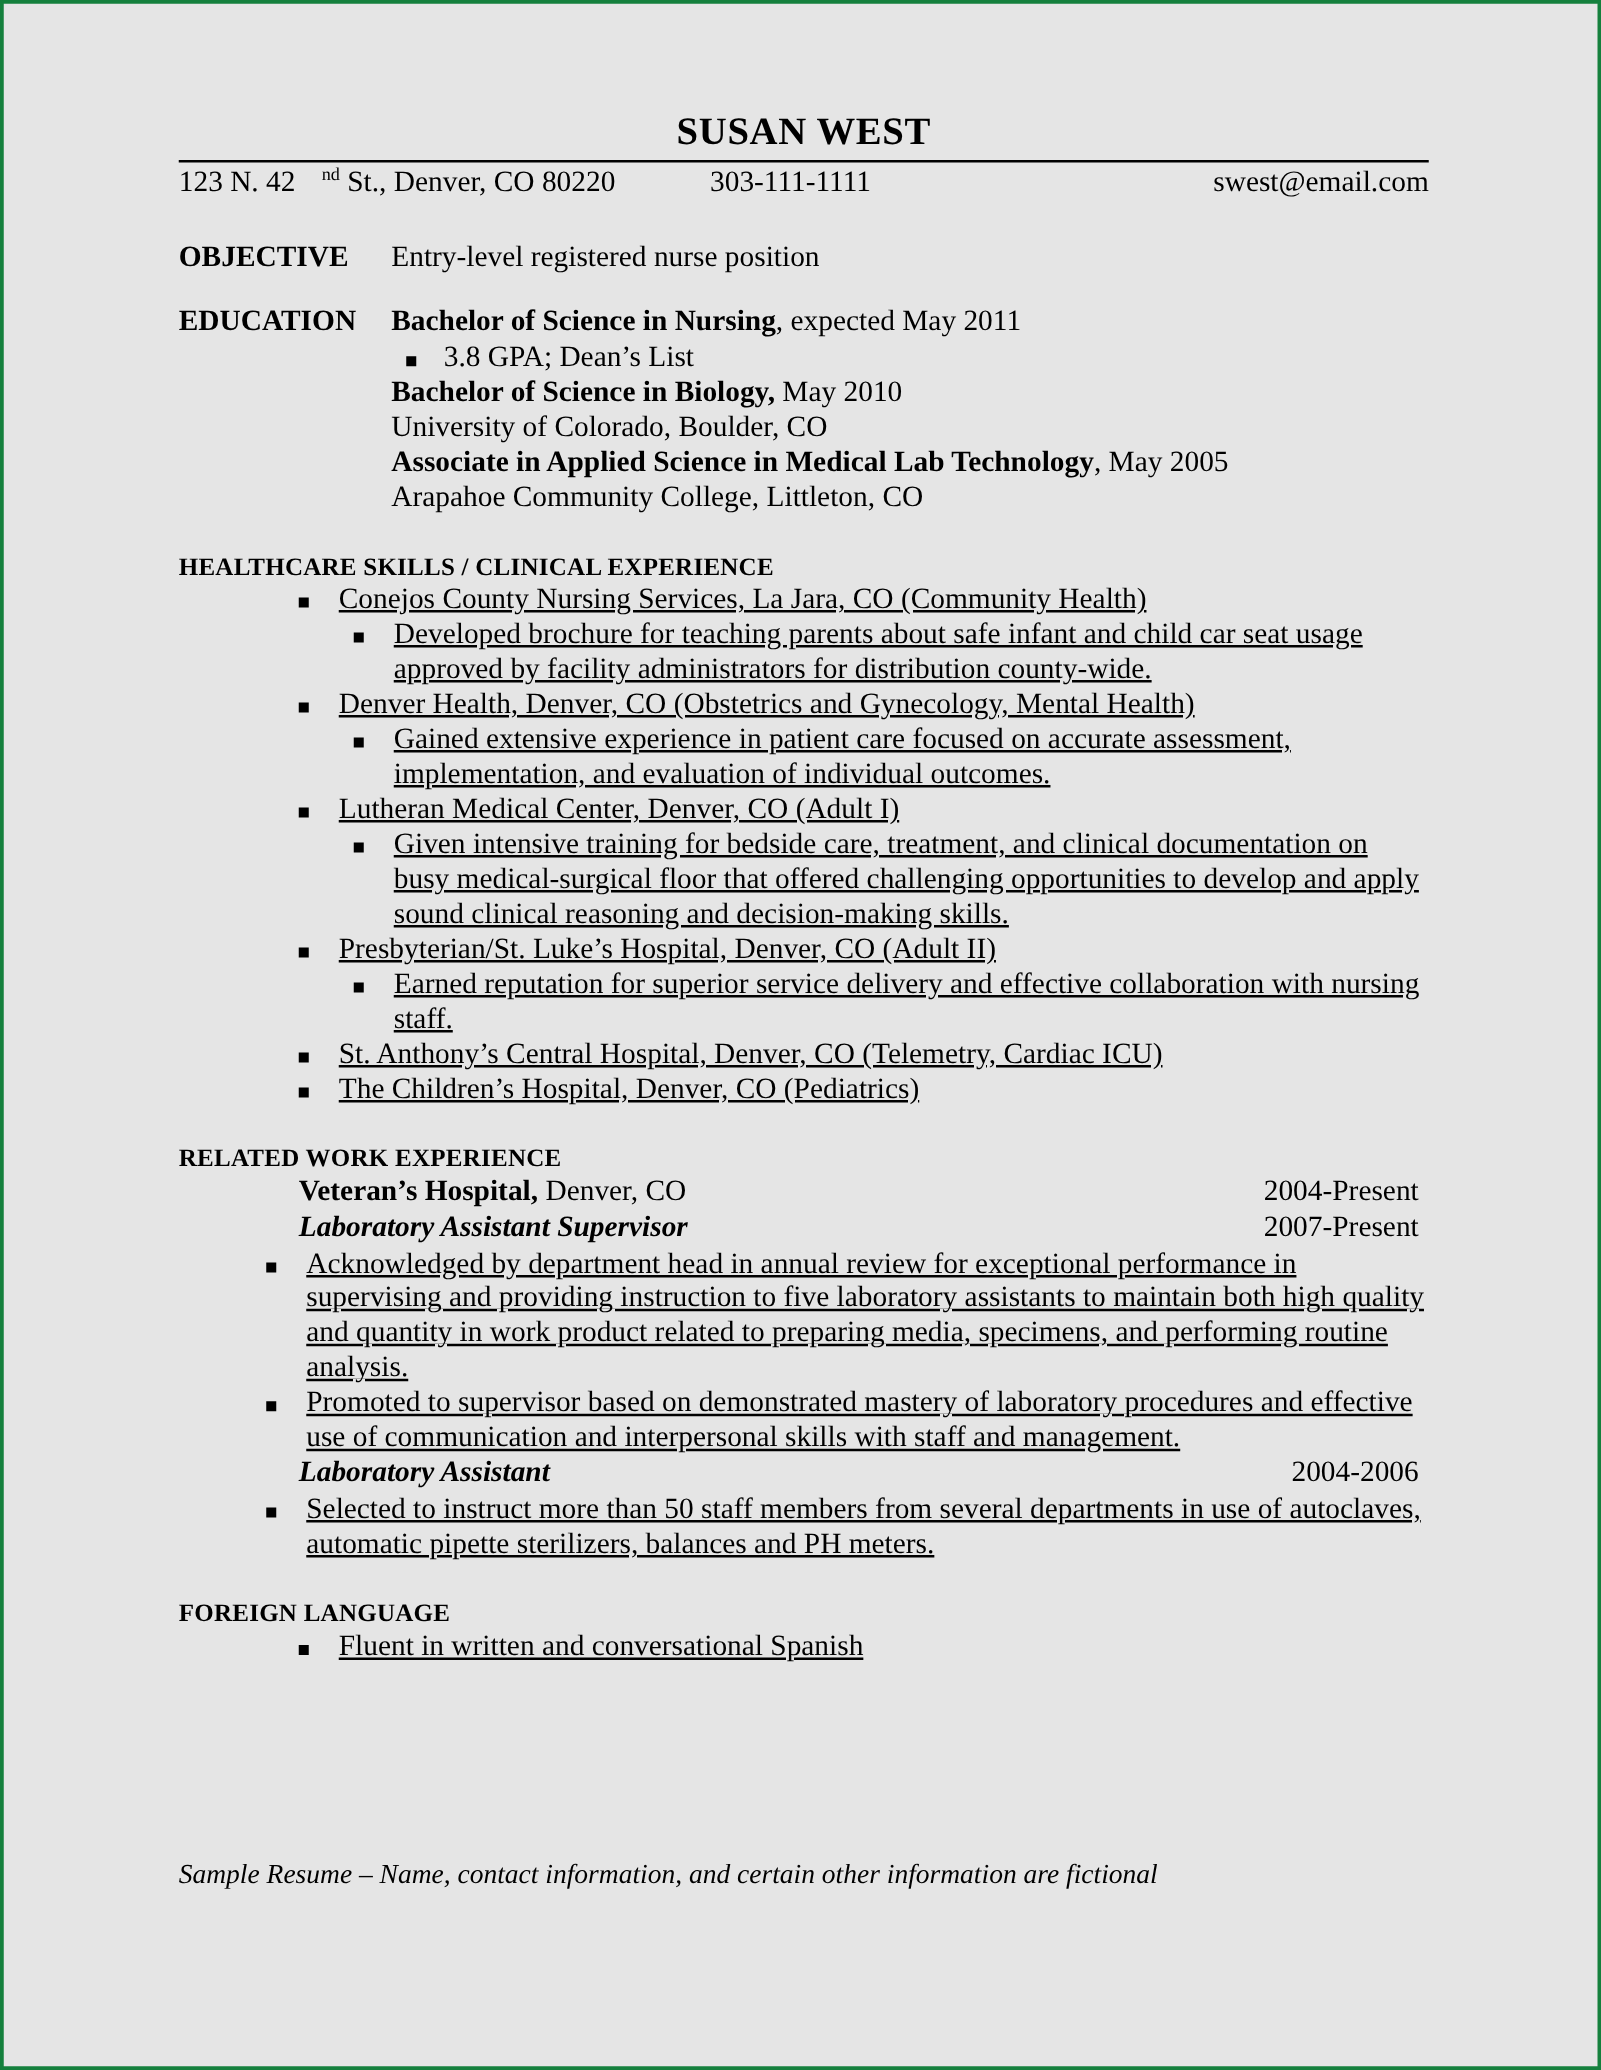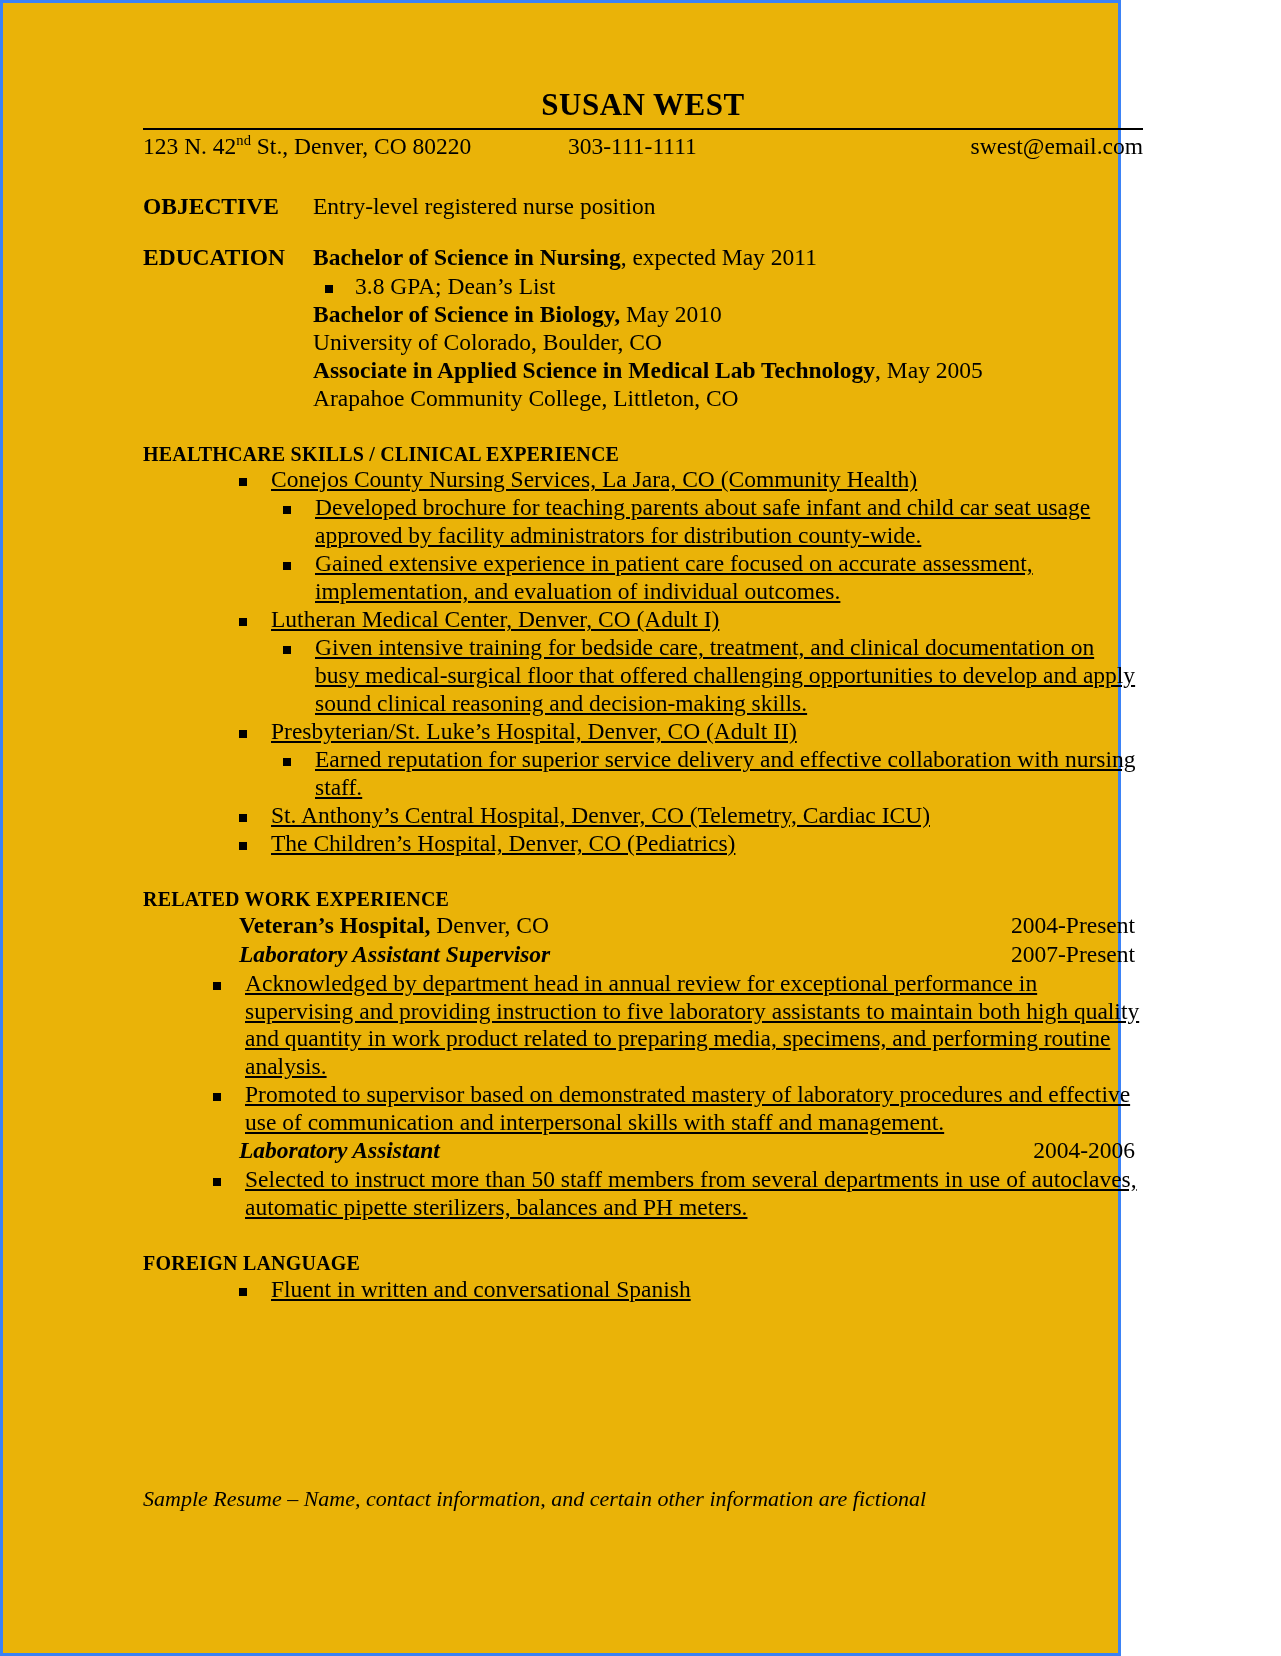--- a/index.html
+++ b/index.html
@@ -11,25 +11,25 @@
     width: 1281px;
     height: 1656px;
     font-family: "Liberation Serif", "DejaVu Serif", serif;
     color: #000000;
     position: relative;
     overflow: hidden;
   }
   .page {
     position: absolute;
     left: 0; top: 0;
-    width: 1121px;
+    width: 1281px;
     height: 1656px;
     box-sizing: border-box;
-    border: 3px solid #3b82f6;
-    background: #eab308;
+    border: 3px solid #15803d;
+    background: #e5e5e5;
   }
   .sheet {
     position: absolute;
     left: 140px;
     top: 84px;
     width: 1000px;
     font-size: 23.5px;
     line-height: 1.19;
   }
 
@@ -48,21 +48,21 @@
     height: 0;
   }
   .contact {
     position: relative;
     height: 30px;
     font-size: 23.5px;
   }
   .contact .c-addr { position: absolute; left: 0; top: 0; white-space: nowrap; }
   .contact .c-phone { position: absolute; left: 425px; top: 0; white-space: nowrap; }
   .contact .c-email { position: absolute; right: 0; top: 0; white-space: nowrap; }
-  sup { font-size: 0.62em; vertical-align: super; line-height: 0; }
+  sup { font-size: 0.62em; vertical-align: super; line-height: 0; margin-left: 21px; }
 
   
   .gap-lg { height: 30px; }
   .gap-md { height: 22px; }
 
   .sec-head {
     font-weight: bold;
     font-size: 20px;
     letter-spacing: 0.2px;
     margin: 0;
@@ -178,20 +178,21 @@
     <div class="edu-line">University of Colorado, Boulder, CO</div>
     <div class="edu-line"><b>Associate in Applied Science in Medical Lab Technology</b><span>, May 2005</span></div>
     <div class="edu-line">Arapahoe Community College, Littleton, CO</div>
 
     <div class="gap-lg"></div>
 
     <div class="sec-head">HEALTHCARE SKILLS / CLINICAL EXPERIENCE</div>
     <ul class="lv1">
       <li class="b1">Conejos County Nursing Services, La Jara, CO (Community Health)</li>
       <li class="b2">Developed brochure for teaching parents about safe infant and child car seat usage approved by facility administrators for distribution county-wide.</li>
+      <li class="b1">Denver Health, Denver, CO (Obstetrics and Gynecology, Mental Health)</li>
       <li class="b2">Gained extensive experience in patient care focused on accurate assessment, implementation, and evaluation of individual outcomes.</li>
       <li class="b1">Lutheran Medical Center, Denver, CO (Adult I)</li>
       <li class="b2">Given intensive training for bedside care, treatment, and clinical documentation on busy medical-surgical floor that offered challenging opportunities to develop and apply sound clinical reasoning and decision-making skills.</li>
       <li class="b1">Presbyterian/St. Luke’s Hospital, Denver, CO (Adult II)</li>
       <li class="b2"> Earned reputation for superior service delivery and effective collaboration with nursing staff.</li>
       <li class="b1">St. Anthony’s Central Hospital, Denver, CO (Telemetry, Cardiac ICU)</li>
       <li class="b1">The Children’s Hospital, Denver, CO (Pediatrics)</li>
     </ul>
 
     <div class="gap-lg"></div>

